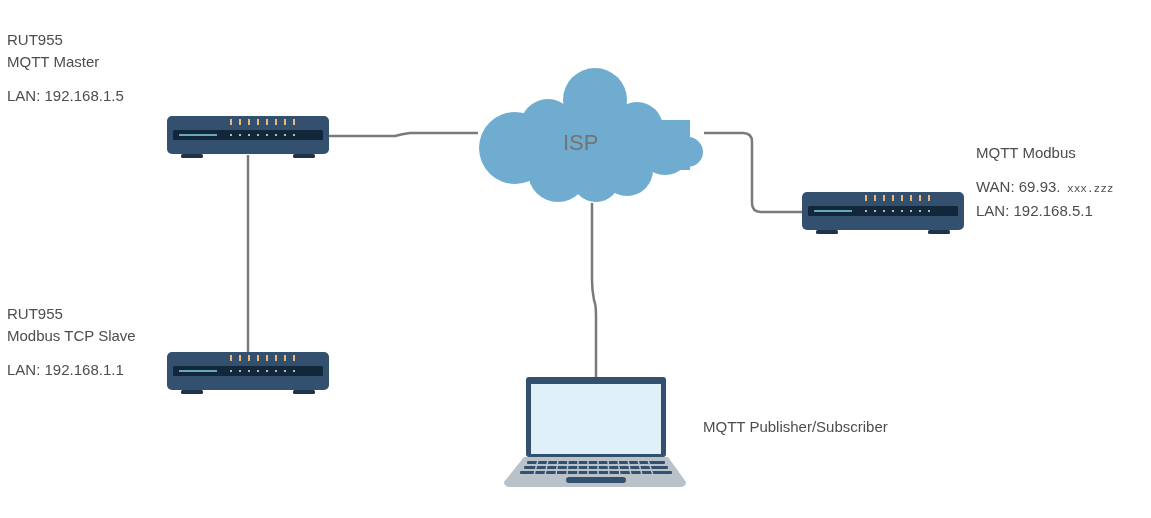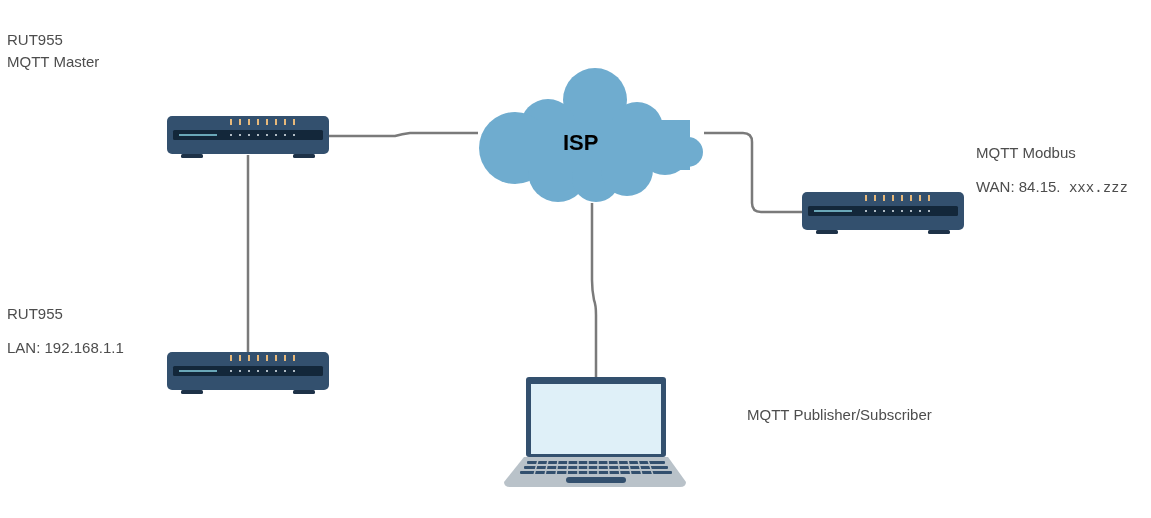--- a/index.html
+++ b/index.html
@@ -1,22 +1,22 @@
 <!DOCTYPE html>
 <html><head>
   <meta charset="utf-8">
   <style>
     html, body { margin: 0; padding: 0; background: #ffffff; }
     body { width: 1151px; height: 518px; position: relative; overflow: hidden;
            font-family: "Liberation Sans", "DejaVu Sans", sans-serif; color: #4a4a4a; }
     .canvas { position: absolute; left: 0; top: 0; width: 1151px; height: 518px; }
     .label { position: absolute; font-size: 15px; line-height: 22px; color: #4d4d4d; white-space: nowrap; }
     .label .gap { height: 12px; }
-    .isp-text { position: absolute; left: 563px; top: 130px; font-size: 22px; color: #000000; font-weight: bold; }
-    .mono { font-family: "DejaVu Sans Mono", "Liberation Mono", monospace; font-size: 14px; }
+    .isp-text { position: absolute; left: 563px; top: 130px; font-size: 22px; color: #737373; }
+    .mono { font-family: "DejaVu Sans Mono", "Liberation Mono", monospace; font-size: 11px; }
     svg { position: absolute; left: 0; top: 0; }
   </style>
 </head>
 <body>
 
 <div class="canvas">
   <svg width="1151" height="518" viewBox="0 0 1151 518">
     <defs>
       <g id="router">
         <rect x="0" y="0" width="162" height="38" rx="5" fill="#33506e"></rect>
@@ -97,31 +97,34 @@
       </g>
     </g>
   </svg>
 
   <div class="isp-text">ISP</div>
 
   <div class="label" style="left:7px; top:29px;">
     <div>RUT955</div>
     <div>MQTT Master</div>
     <div class="gap"></div>
+    <div>LAN: 192.168.1.5</div>
   </div>
 
   <div class="label" style="left:7px; top:303px;">
     <div>RUT955</div>
+    <div>Modbus TCP Slave</div>
     <div class="gap"></div>
     <div>LAN: 192.168.1.1</div>
   </div>
 
   <div class="label" style="left:976px; top:142px;">
     <div>MQTT Modbus</div>
     <div class="gap"></div>
-    <div><span>WAN: 84.15.</span><span class="mono"> xxx.zzz</span></div>
+    <div><span>WAN: 69.93.</span><span class="mono"> xxx.zzz</span></div>
+    <div>LAN: 192.168.5.1</div>
   </div>
 
-  <div class="label" style="left:703px; top:404px;margin-left:44px;">
+  <div class="label" style="left:703px; top:416px;">
     <div>MQTT Publisher/Subscriber</div>
     <div class="gap"></div>
   </div>
 </div>
 
 </body></html>

